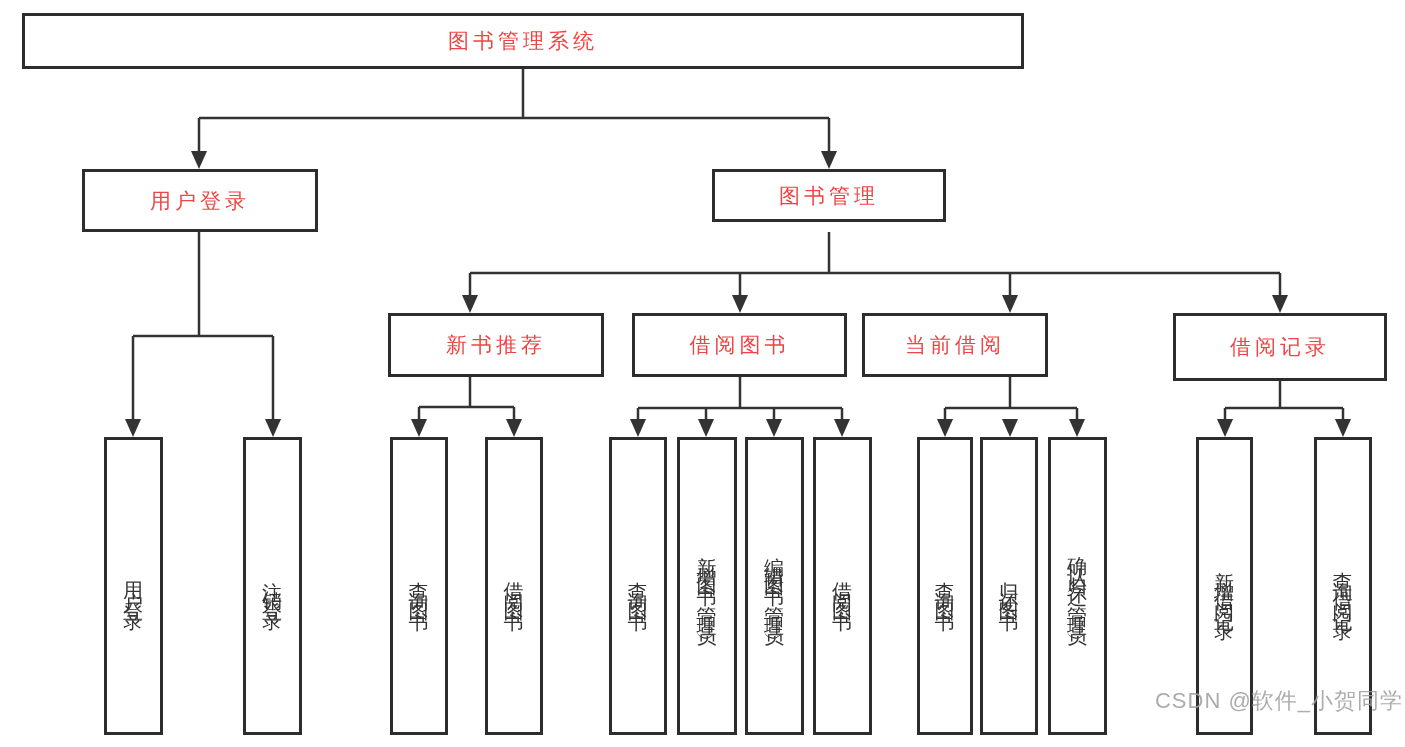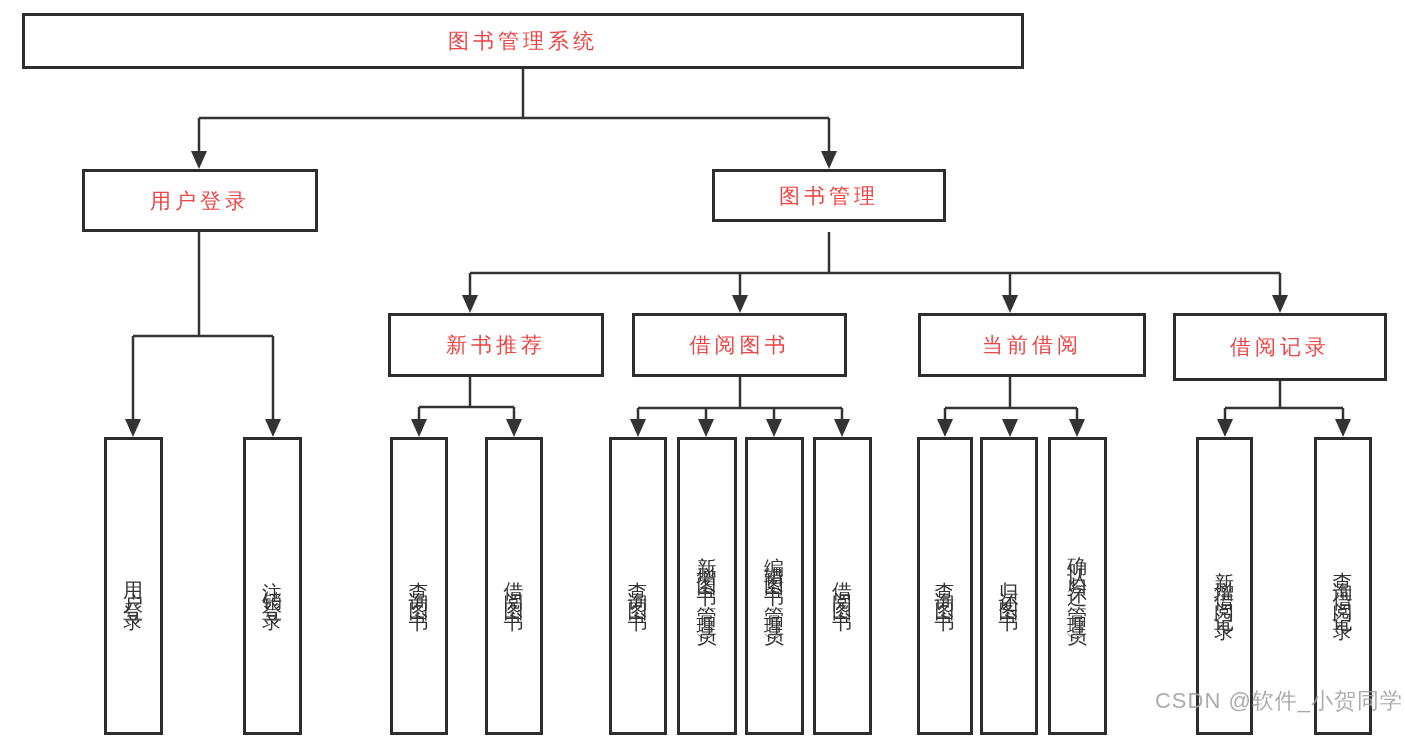--- a/index.html
+++ b/index.html
@@ -105,21 +105,21 @@
   <div class="node" style="left:712px;top:169px;width:234px;height:53px;">
     <span class="hlabel">图书管理</span>
   </div>
 
   <div class="node" style="left:362px;top:313px;width:216px;height:64px;margin-left:26px;">
     <span class="hlabel">新书推荐</span>
   </div>
   <div class="node" style="left:632px;top:313px;width:215px;height:64px;">
     <span class="hlabel">借阅图书</span>
   </div>
-  <div class="node" style="left:918px;top:313px;width:228px;height:64px;">
+  <div class="node" style="left:862px;top:313px;width:186px;height:64px;">
     <span class="hlabel">当前借阅</span>
   </div>
   <div class="node" style="left:1173px;top:313px;width:214px;height:68px;">
     <span class="hlabel">借阅记录</span>
   </div>
 
   <div class="node" style="left:104px;top:437px;width:59px;height:298px;">
     <span class="vlabel">用户登录</span>
   </div>
   <div class="node" style="left:243px;top:437px;width:59px;height:298px;">

